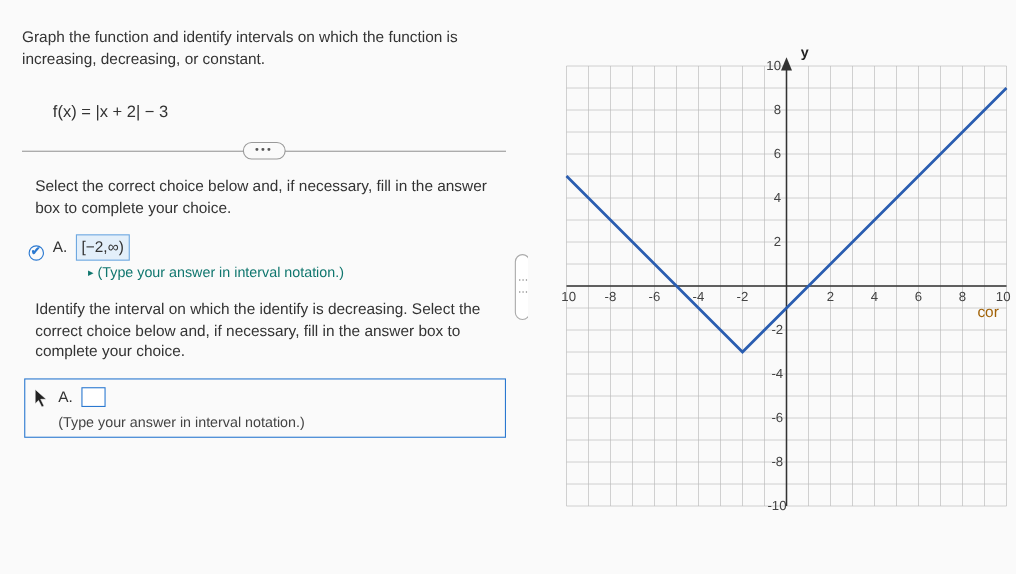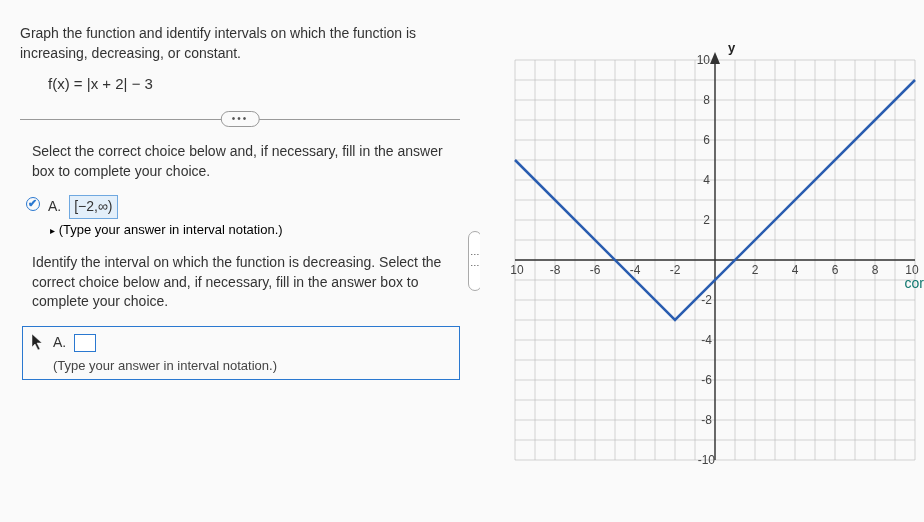--- a/index.html
+++ b/index.html
@@ -20,21 +20,21 @@
     }
     .left-panel {
       width: 480px;
       padding: 24px 20px 10px 20px;
       background: #fafafa;
       color: #333;
       font-size: 14px;
       line-height: 1.4;
       position: relative;
     }
-    .question-prompt { margin-bottom: 10px; }
+    .question-prompt { margin-bottom: 28px; }
     .equation {
       font-size: 15px;
       margin: 2px 0 14px 28px;
     }
     .divider-row {
       position: relative;
       height: 22px;
       margin: 8px 0 12px 0;
     }
     .divider-row::before {
@@ -53,21 +53,21 @@
       border-radius: 10px;
       padding: 0 10px;
       font-size: 10px;
       letter-spacing: 2px;
       color: #555;
       cursor: pointer;
     }
     .instruction { margin: 6px 0 14px 12px; }
     .choice-row {
       display: flex;
-      align-items: flex-start;
+      align-items: flex-end;
       margin: 8px 0 2px 6px;
       gap: 8px;
     }
     .radio {
       width: 14px; height: 14px;
       border: 1.5px solid #555;
       border-radius: 50%;
       margin-top: 2px;
       position: relative;
       flex-shrink: 0;
@@ -87,22 +87,22 @@
     .choice-label { font-weight: normal; margin-right: 4px; }
     .answer-box {
       border: 1px solid #6fa8e0;
       background: #e3effa;
       padding: 1px 4px;
       font-size: 14px;
       display: inline-block;
     }
     .hint {
       font-size: 13px;
-      color: #000000;
-      margin: 2px 0 8px 30px;
+      color: #0f766e;
+      margin: 2px 0 8px 60px;
     }
     .choice-text { flex: 1; }
     .second-q { margin-top: 14px; }
     .blank-input {
       border: 1px solid #2a78d0;
       width: 22px;
       height: 18px;
       display: inline-block;
       vertical-align: middle;
       background: #fff;
@@ -147,24 +147,24 @@
     }
     .graph-container {
       position: absolute;
       left: 30px;
       top: 20px;
       width: 410px;
       height: 480px;
     }
     .cor-text {
       position: absolute;
-      right: 0;
+      right: 16px;
       top: 275px;
       font-size: 14px;
-      color: #0f766e;
+      color: #a16207;
     }
   </style>
 </head>
 <body>
 
 <div class="top-bar"></div>
 
 <div class="left-panel">
   <div class="question-prompt">Graph the function and identify intervals on which the function is increasing, decreasing, or constant.</div>
   <div class="equation">f(x) = |x + 2| − 3</div>
@@ -181,21 +181,21 @@
       <span class="choice-label">A.</span>
       <span class="answer-box">[−2,∞)</span>
     </div>
   </div>
   <div class="hint">
     <span style="font-size:10px; vertical-align:middle;">▸</span>
     <span>(Type your answer in interval notation.)</span>
   </div>
 
 
-  <div class="instruction second-q">Identify the interval on which the function is decreasing. Select the correct choice below and, if necessary, fill in the answer box to complete your choice.</div>
+  <div class="instruction second-q">Identify the interval on which the identify is decreasing. Select the correct choice below and, if necessary, fill in the answer box to complete your choice.</div>
 
   <div class="group-a">
     <div class="choice-row" style="margin:0;">
       <div class="cursor-icon">
         <svg width="14" height="18" viewBox="0 0 14 18">
           <path d="M1 1 L1 14 L4 11 L7 17 L9 16 L6 10 L11 10 Z" fill="#222" stroke="#fff" stroke-width="0.5"></path>
         </svg>
       </div>
       <div class="choice-text">
         <span class="choice-label">A.</span>

